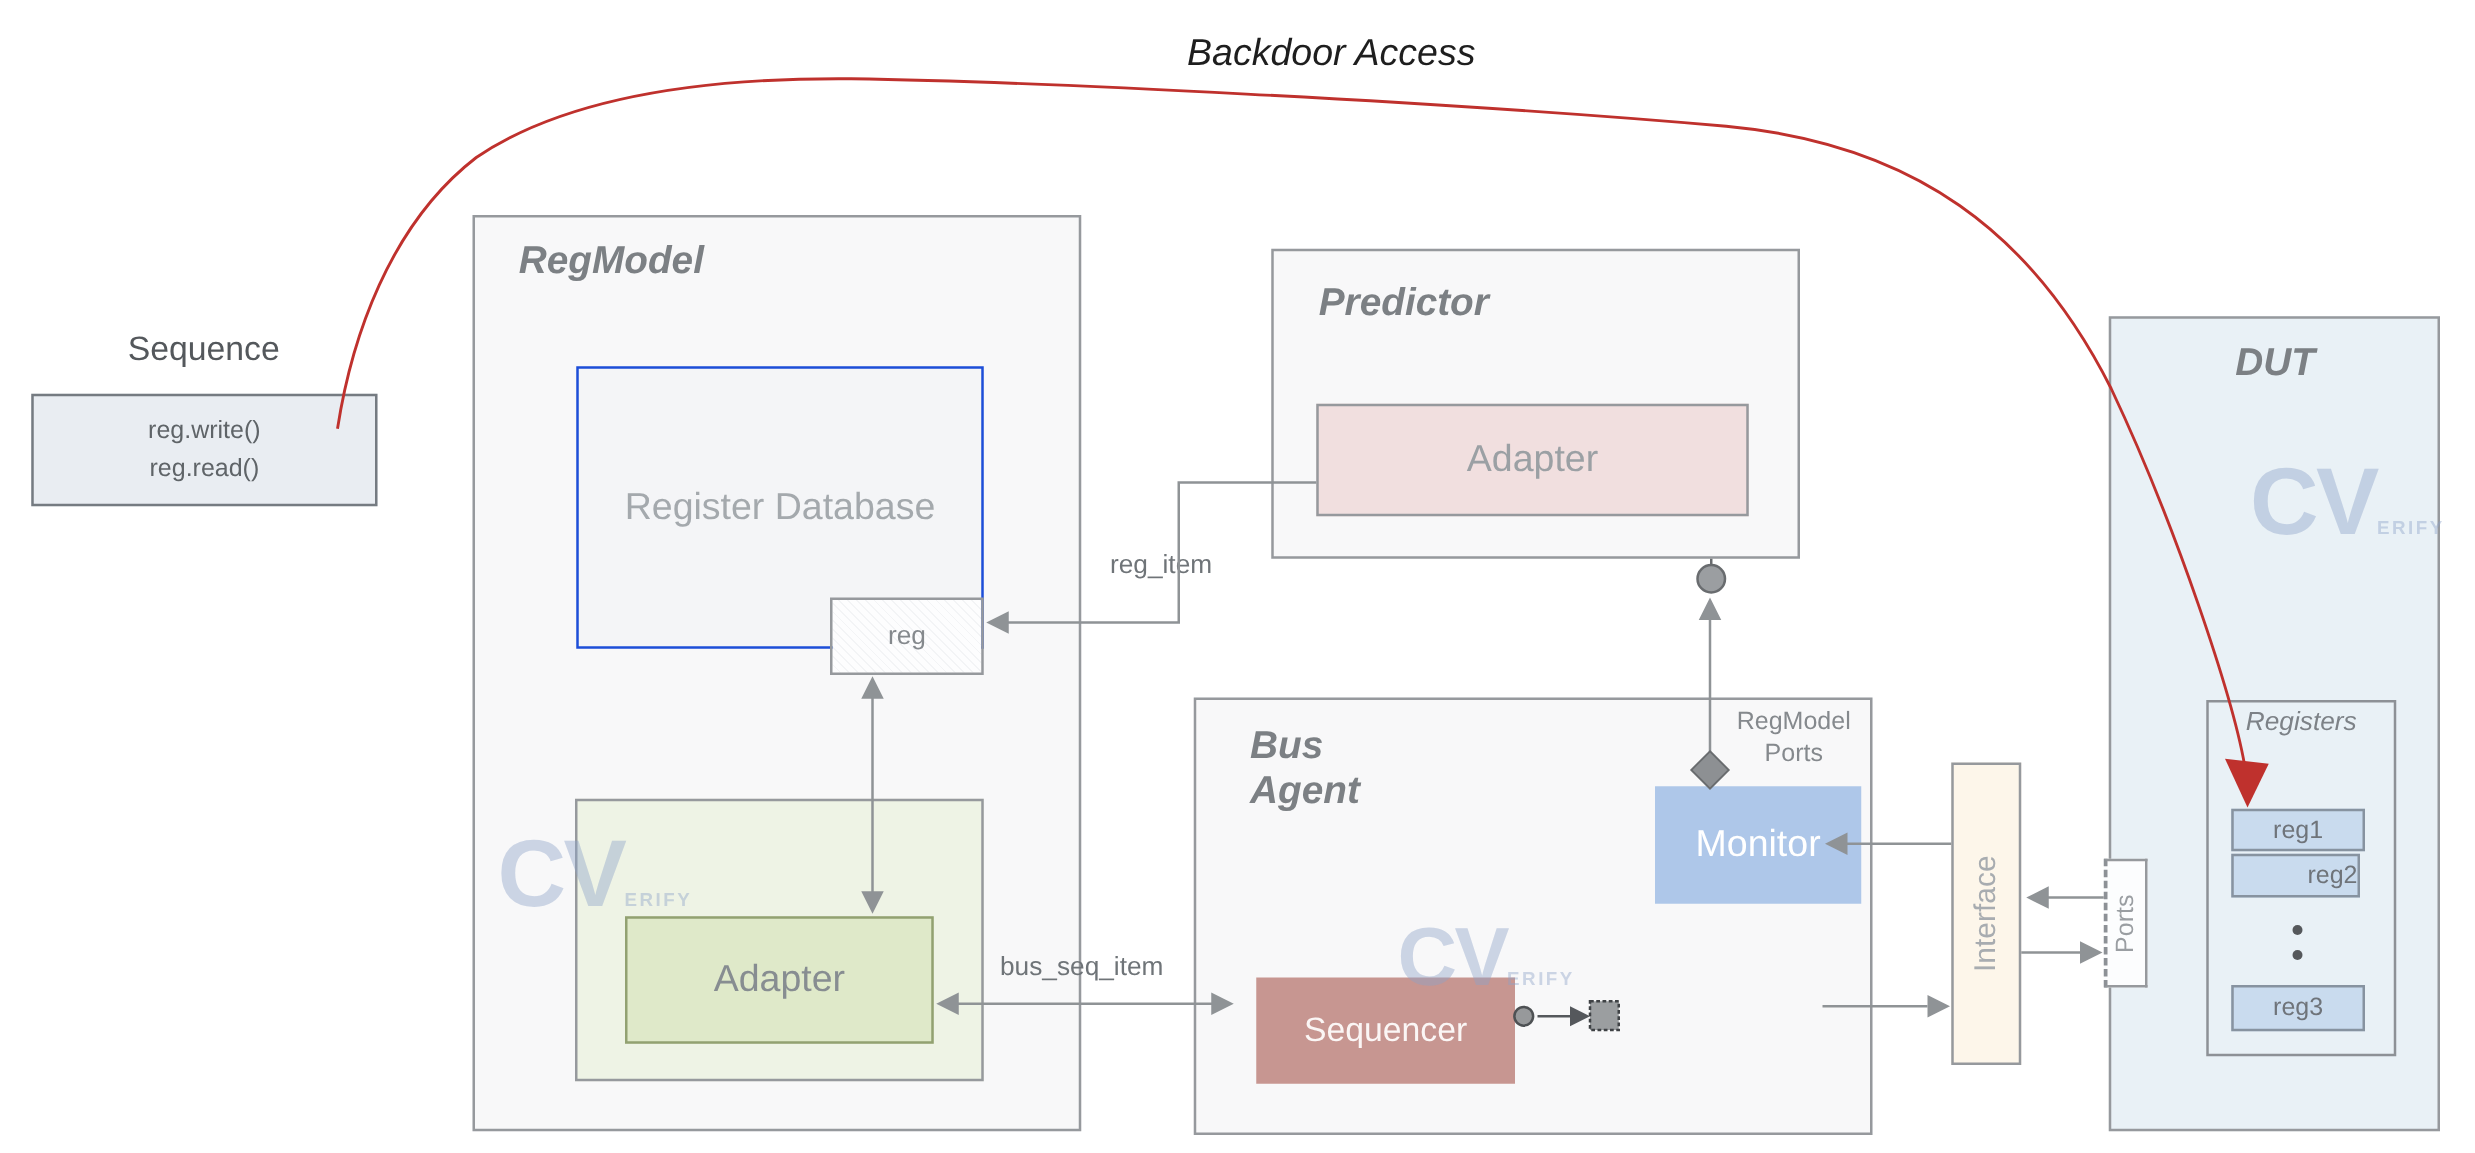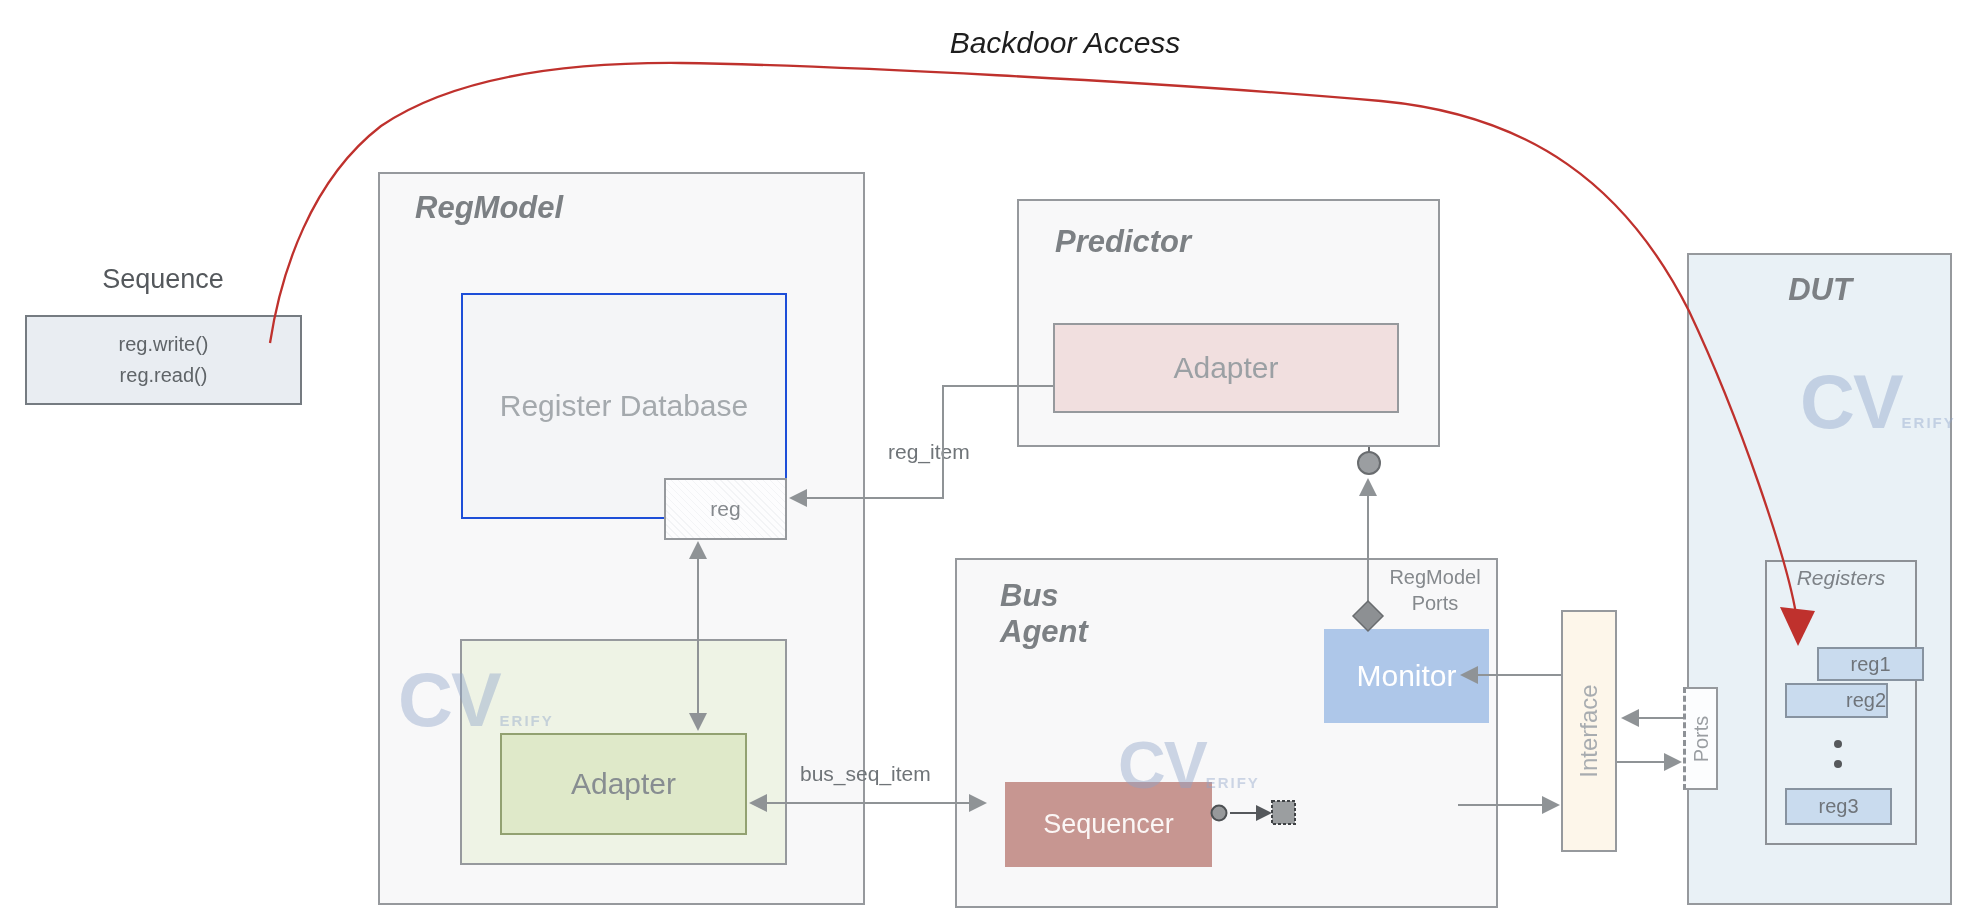--- a/index.html
+++ b/index.html
@@ -105,21 +105,21 @@
   <div class="box dut" style="left:1687px;top:253px;width:265px;height:652px;"></div>
   <div class="ctitle" style="left:1745px;top:272px;width:150px;text-align:center;">DUT</div>
 
   <div class="box ports" style="left:1683px;top:687px;width:35px;height:103px;">
     <span class="rotated" style="font-size:20px;color:#9a9ea2;">Ports</span>
   </div>
 
   <div class="box registers" style="left:1765px;top:560px;width:152px;height:285px;">
     <div class="registers-lbl">Registers</div>
   </div>
-  <div class="box regcell center-text" style="left:1785px;top:647px;width:107px;height:34px;margin-left:32px;">
+  <div class="box regcell center-text" style="left:1785px;top:647px;width:107px;height:34px;">
     <span>reg1</span>
   </div>
   <div class="box regcell center-text" style="left:1785px;top:683px;width:103px;height:35px;justify-content:flex-end;">
     <span>reg2</span>
   </div>
   <div class="box regcell center-text" style="left:1785px;top:788px;width:107px;height:37px;">
     <span>reg3</span>
   </div>
 
   <div class="lbl wire-lbl" style="left:888px;top:440px;">reg_item</div>

